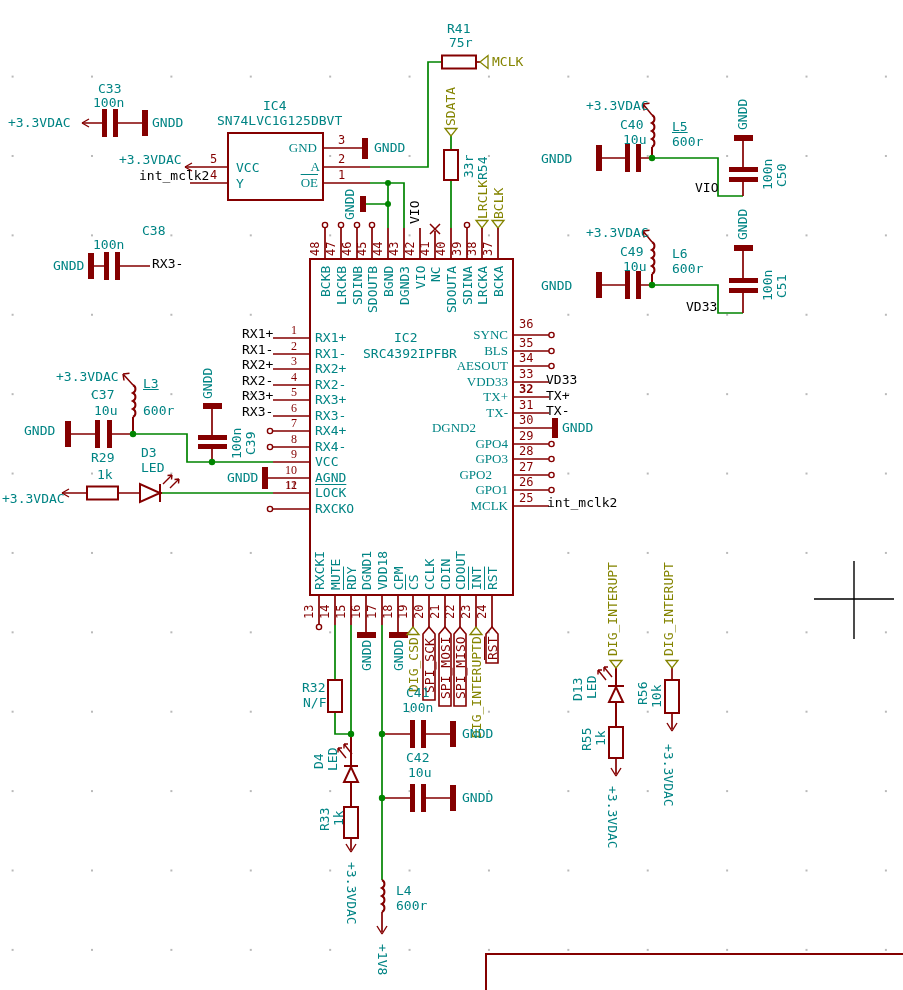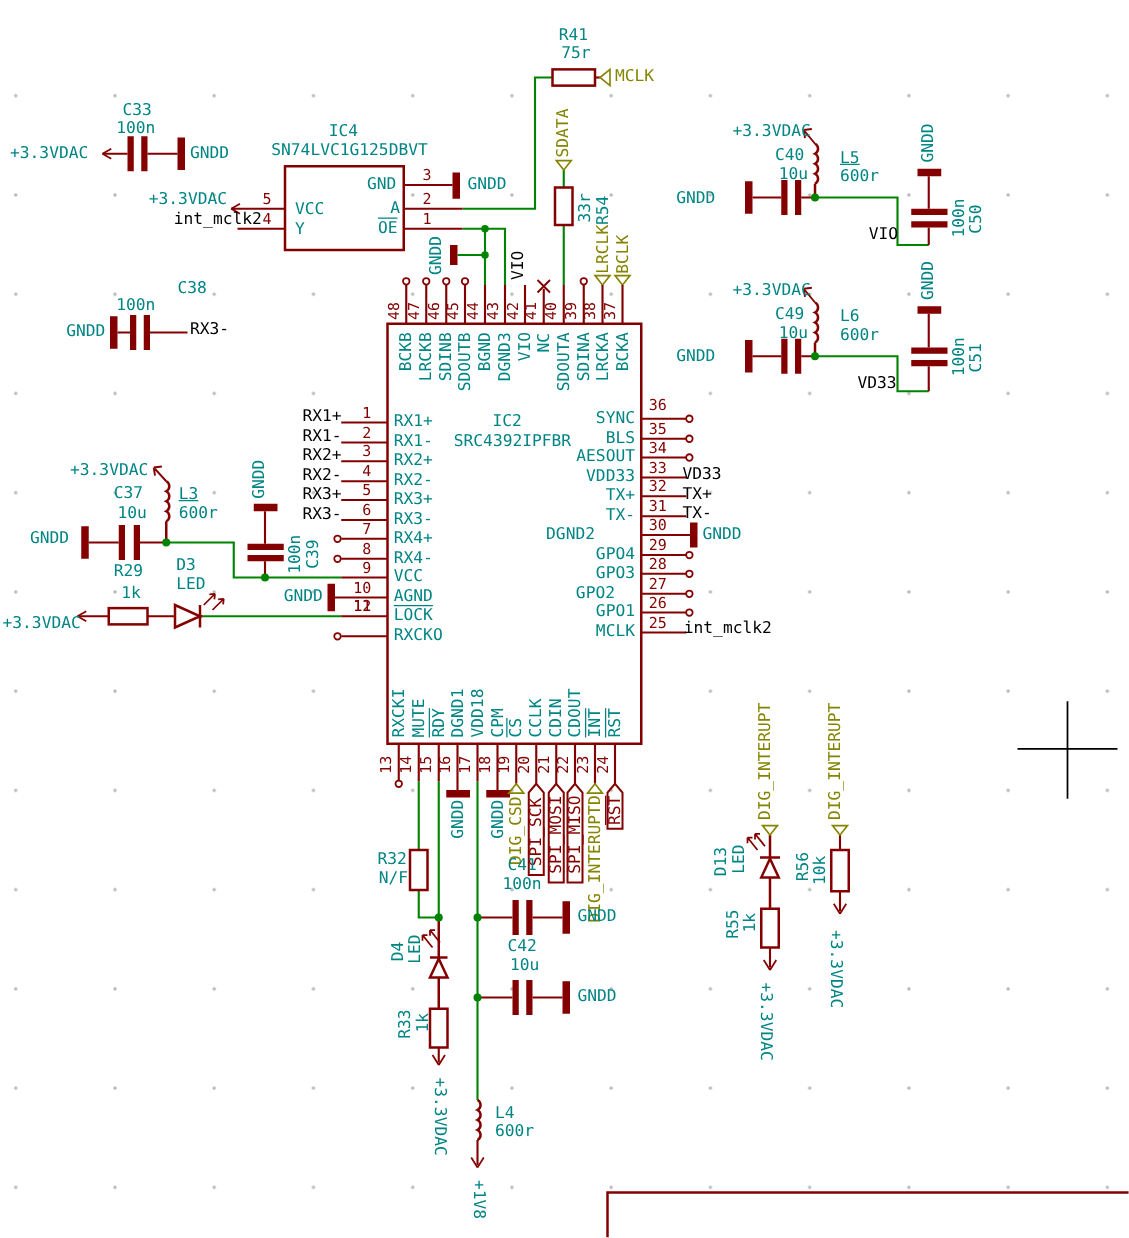--- a/index.html
+++ b/index.html
@@ -13,21 +13,21 @@
   }
   svg{position:absolute;left:0;top:0;}
   .txt{position:absolute;font:13px/13px "DejaVu Sans Mono",monospace;white-space:pre;}
   .teal{color:#008484}
   .olive{color:#848400}
   .blk{color:#000000}
   .mar{color:#840000}
   .s{font-size:12px;line-height:12px}
   .v{transform:rotate(-90deg);transform-origin:0 0;}
   .r90{transform:rotate(90deg);transform-origin:0 0;}
-  .r{transform:translateX(-100%);}
+  .r{transform:translateX(-100%);font-family:Liberation Serif, serif;}
   .ol{text-decoration:overline;}
 </style>
 </head>
 <body>
 
 <svg width="903" height="990" viewBox="0 0 903 990">
 
   <g stroke="#008400" stroke-width="1.7" fill="none">
     <path d="M442,62H428V167H370"></path>
     <path d="M370,183H404V228M388,183V204M388,204V228M366,204H388"></path>
@@ -354,21 +354,21 @@
     <span class="txt teal" style="left: 315px; top: 424px;">RX4+</span>
     <span class="txt teal" style="left: 315px; top: 440px;">RX4-</span>
     <span class="txt teal" style="left: 315px; top: 455px;">VCC</span>
     <span class="txt teal" style="left: 315px; top: 471px;">AGND</span>
     <span class="txt teal ol" style="left: 315px; top: 486px;">LOCK</span>
     <span class="txt teal" style="left: 315px; top: 502px;">RXCKO</span>
     <span class="txt mar s" style="left: 519px; top: 318px; text-align: right;">36</span>
     <span class="txt mar s" style="left: 519px; top: 337px;">35</span>
     <span class="txt mar s" style="left: 519px; top: 352px;">34</span>
     <span class="txt mar s" style="left: 519px; top: 368px;">33</span>
-    <span class="txt mar s" style="left: 519px; top: 383px;">32</span>
+    <span class="txt mar s" style="left: 519px; top: 383px; font-weight: bold;">32</span>
     <span class="txt mar s" style="left: 519px; top: 399px;">31</span>
     <span class="txt mar s" style="left: 519px; top: 414px;">30</span>
     <span class="txt mar s" style="left: 519px; top: 430px;">29</span>
     <span class="txt mar s" style="left: 519px; top: 445px;">28</span>
     <span class="txt mar s" style="left: 519px; top: 461px;">27</span>
     <span class="txt mar s" style="left: 519px; top: 476px;">26</span>
     <span class="txt mar s" style="left: 519px; top: 492px;">25</span>
     <span class="txt teal r" style="left: 508px; top: 328px;">SYNC</span>
     <span class="txt teal r" style="left: 508px; top: 344px;">BLS</span>
     <span class="txt teal r" style="left: 508px; top: 359px;">AESOUT</span>
@@ -442,21 +442,21 @@
     <span class="txt mar v" style="left: 454px; top: 699px;">SPI_MISO</span>
     <span class="txt olive v" style="left: 470px; top: 738px;">DIG_INTERUPTD</span>
     <span class="txt mar v ol" style="left: 486px; top: 660px;">RST</span>
     <span class="txt teal v" style="left: 201px; top: 399px;">GNDD</span>
     <span class="txt teal v" style="left: 230px; top: 459px;">100n</span>
     <span class="txt teal v" style="left: 244px; top: 455px;">C39</span>
     <span class="txt teal" style="left: 227px; top: 471px;">GNDD</span>
     <span class="txt teal" style="left: 56px; top: 370px;">+3.3VDAC</span>
     <span class="txt teal" style="left: 91px; top: 388px;">C37</span>
     <span class="txt teal" style="left: 94px; top: 404px;">10u</span>
-    <span class="txt teal" style="left: 143px; top: 389px; text-decoration: underline;">L3</span>
+    <span class="txt teal" style="left: 143px; top: 377px; text-decoration: underline;">L3</span>
     <span class="txt teal" style="left: 143px; top: 404px;">600r</span>
     <span class="txt teal" style="left: 24px; top: 424px;">GNDD</span>
     <span class="txt teal" style="left: 91px; top: 451px;">R29</span>
     <span class="txt teal" style="left: 97px; top: 468px;">1k</span>
     <span class="txt teal" style="left: 2px; top: 492px;">+3.3VDAC</span>
     <span class="txt teal" style="left: 141px; top: 446px;">D3</span>
     <span class="txt teal" style="left: 141px; top: 461px;">LED</span>
     <span class="txt teal" style="left: 302px; top: 681px;">R32</span>
     <span class="txt teal" style="left: 303px; top: 696px;">N/F</span>
     <span class="txt teal" style="left: 406px; top: 686px;">C41</span>

